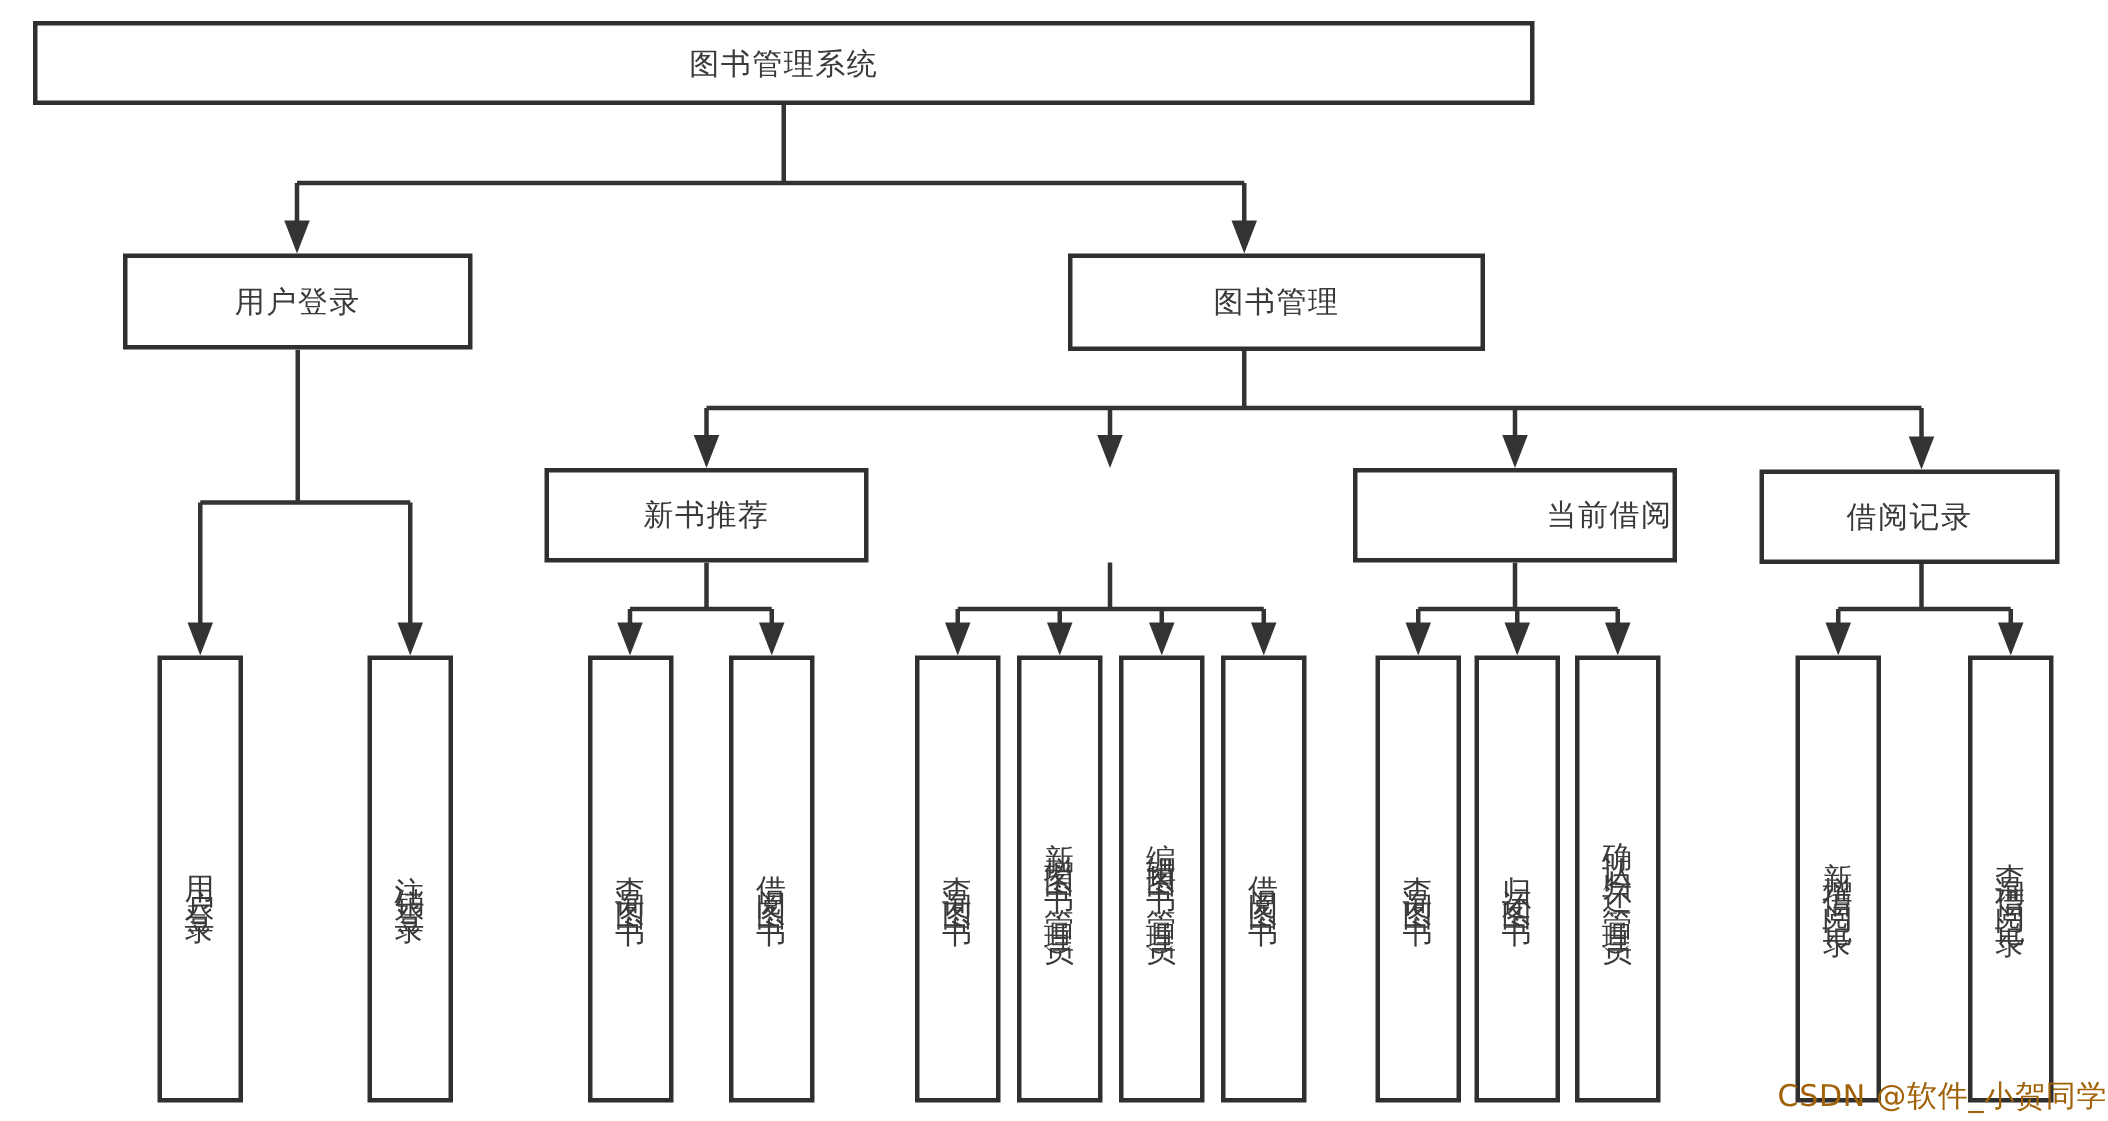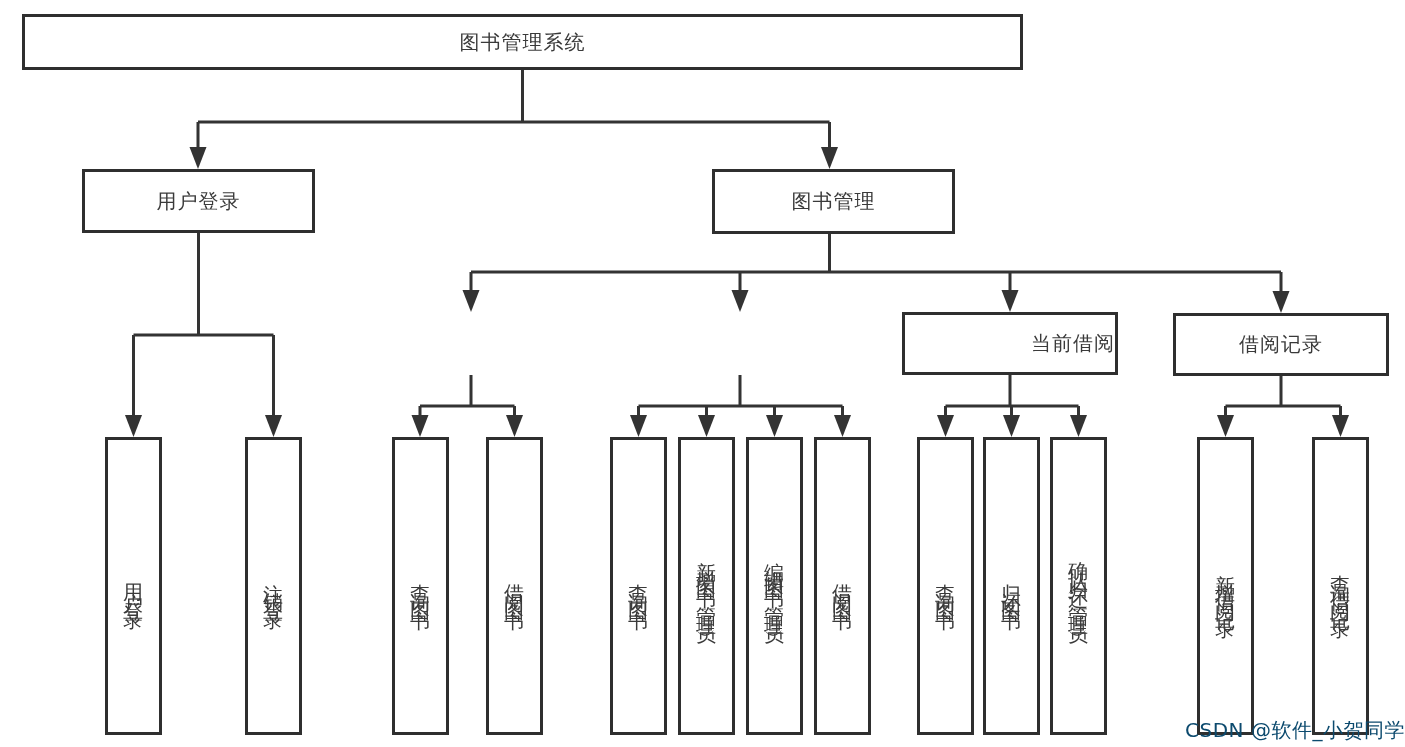--- a/index.html
+++ b/index.html
@@ -37,46 +37,46 @@
     writing-mode: vertical-rl;
     text-orientation: mixed;
     font-size: 20px;
     line-height: 1;
     letter-spacing: 9px;
     white-space: nowrap;
   }
   
   .n-root      { left: 22px;   top: 14px;  width: 1001px; height: 56px; }
   .n-userlogin { left: 82px;   top: 169px; width: 233px;  height: 64px; }
-  .n-bookmgmt  { left: 712px;  top: 169px; width: 243px;  height: 65px; }
+  .n-bookmgmt  { left: 712px;  top: 169px; width: 278px;  height: 65px; }
   .n-newbook   { left: 363px;  top: 312px; width: 216px;  height: 63px; }
   .n-borrow    { left: 632px;  top: 312px; width: 216px;  height: 63px; }
   .n-current   { left: 902px;  top: 312px; width: 216px;  height: 63px; justify-content: flex-end; }
-  .n-records   { left: 1173px; top: 313px; width: 216px;  height: 63px; }
+  .n-records   { left: 1173px; top: 313px; width: 200px;  height: 63px; }
   
   .vbox { top: 437px; width: 57px; height: 298px; }
   .n-a1 { left: 105px; }
   .n-a2 { left: 245px; }
   .n-b1 { left: 392px; }
   .n-b2 { left: 486px; }
   .n-c1 { left: 610px; }
   .n-c2 { left: 678px; }
   .n-c3 { left: 746px; }
   .n-c4 { left: 814px; }
   .n-d1 { left: 917px; }
   .n-d2 { left: 983px; }
   .n-d3 { left: 1050px; }
   .n-e1 { left: 1197px; }
   .n-e2 { left: 1312px; }
   .watermark {
     position: absolute;
     left: 1185px;
     top: 717px;
     font-size: 20px;
-    color: #0c4a6e;
+    color: #a16207;
     white-space: nowrap;
     z-index: 3;
     letter-spacing: 0.5px;
   }
 </style>
 </head>
 <body>
 
 <div class="canvas">
 
@@ -124,20 +124,23 @@
     <span>图书管理系统</span>
   </div>
 
   <div class="node hbox n-userlogin">
     <span>用户登录</span>
   </div>
   <div class="node hbox n-bookmgmt">
     <span>图书管理</span>
   </div>
 
+  <div class="node hbox n-newbook">
+    <span>新书推荐</span>
+  </div>
   <div class="node hbox n-current">
     <span>当前借阅</span>
   </div>
   <div class="node hbox n-records">
     <span>借阅记录</span>
   </div>
 
   <div class="node vbox n-a1">
     <span class="vtext">用户登录</span>
   </div>

